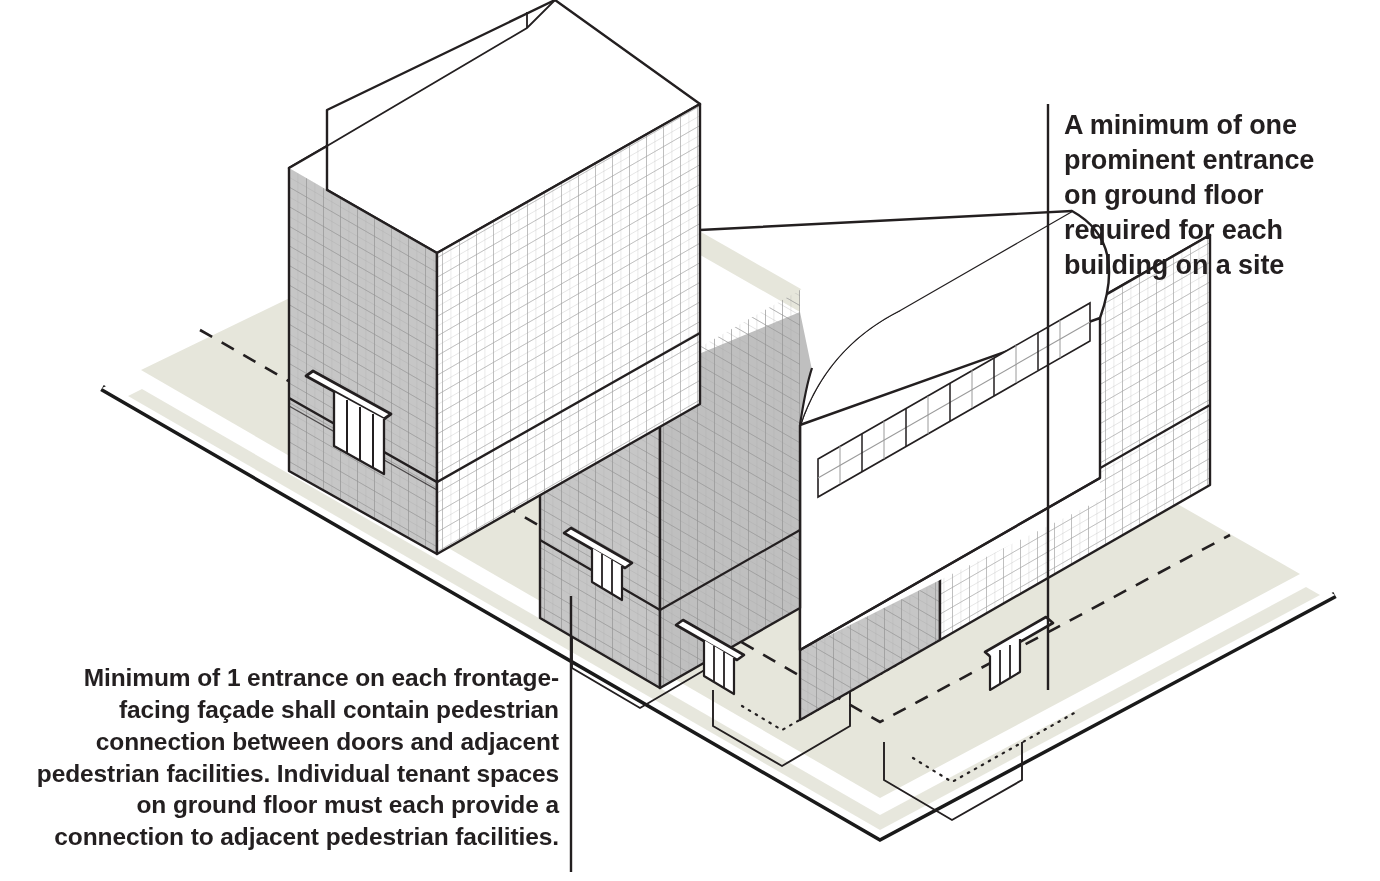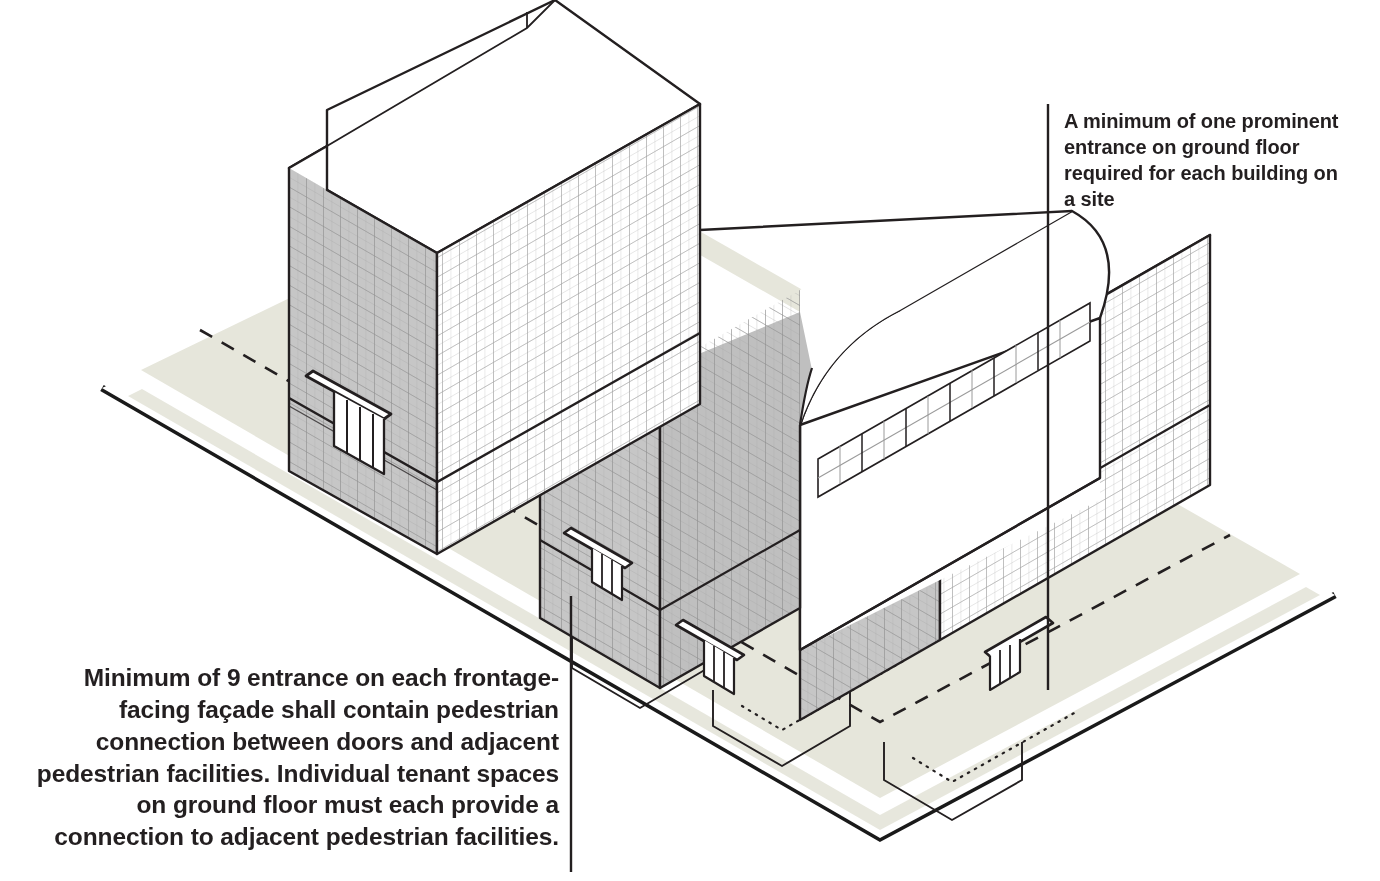--- a/index.html
+++ b/index.html
@@ -19,21 +19,21 @@
     position:absolute;
     font-weight:bold;
     color:#231f20;
     line-height:1.30;
     letter-spacing:-0.1px;
     -webkit-font-smoothing:antialiased;
   }
   #callout-entrance{
     left:1064px; top:108px;
     width:290px;
-    font-size:20px;
+    font-size:27px;
     text-align:left;
   }
   #callout-pedestrian{
     left:18px; top:662px;
     width:541px;
     font-size:24.5px;
     text-align:right;
   }
 </style>
 </head>
@@ -254,15 +254,15 @@
     </g>
 
     <g>
       <line x1="1048" y1="104" x2="1048" y2="690" stroke="#231f20" stroke-width="2.4"></line>
       <line x1="571" y1="596" x2="571" y2="872" stroke="#231f20" stroke-width="2.4"></line>
     </g>
   </svg>
 
   <div class="callout" id="callout-entrance">A minimum of one prominent entrance on ground floor required for each building on a site</div>
 
-  <div class="callout" id="callout-pedestrian">Minimum of 9 entrance on each frontage-facing façade shall contain pedestrian connection between doors and adjacent pedestrian facilities. Individual tenant spaces on ground floor must each provide a connection to adjacent pedestrian facilities.</div>
+  <div class="callout" id="callout-pedestrian">Minimum of 1 entrance on each frontage-facing façade shall contain pedestrian connection between doors and adjacent pedestrian facilities. Individual tenant spaces on ground floor must each provide a connection to adjacent pedestrian facilities.</div>
 
 </div>
 
 </body></html>

